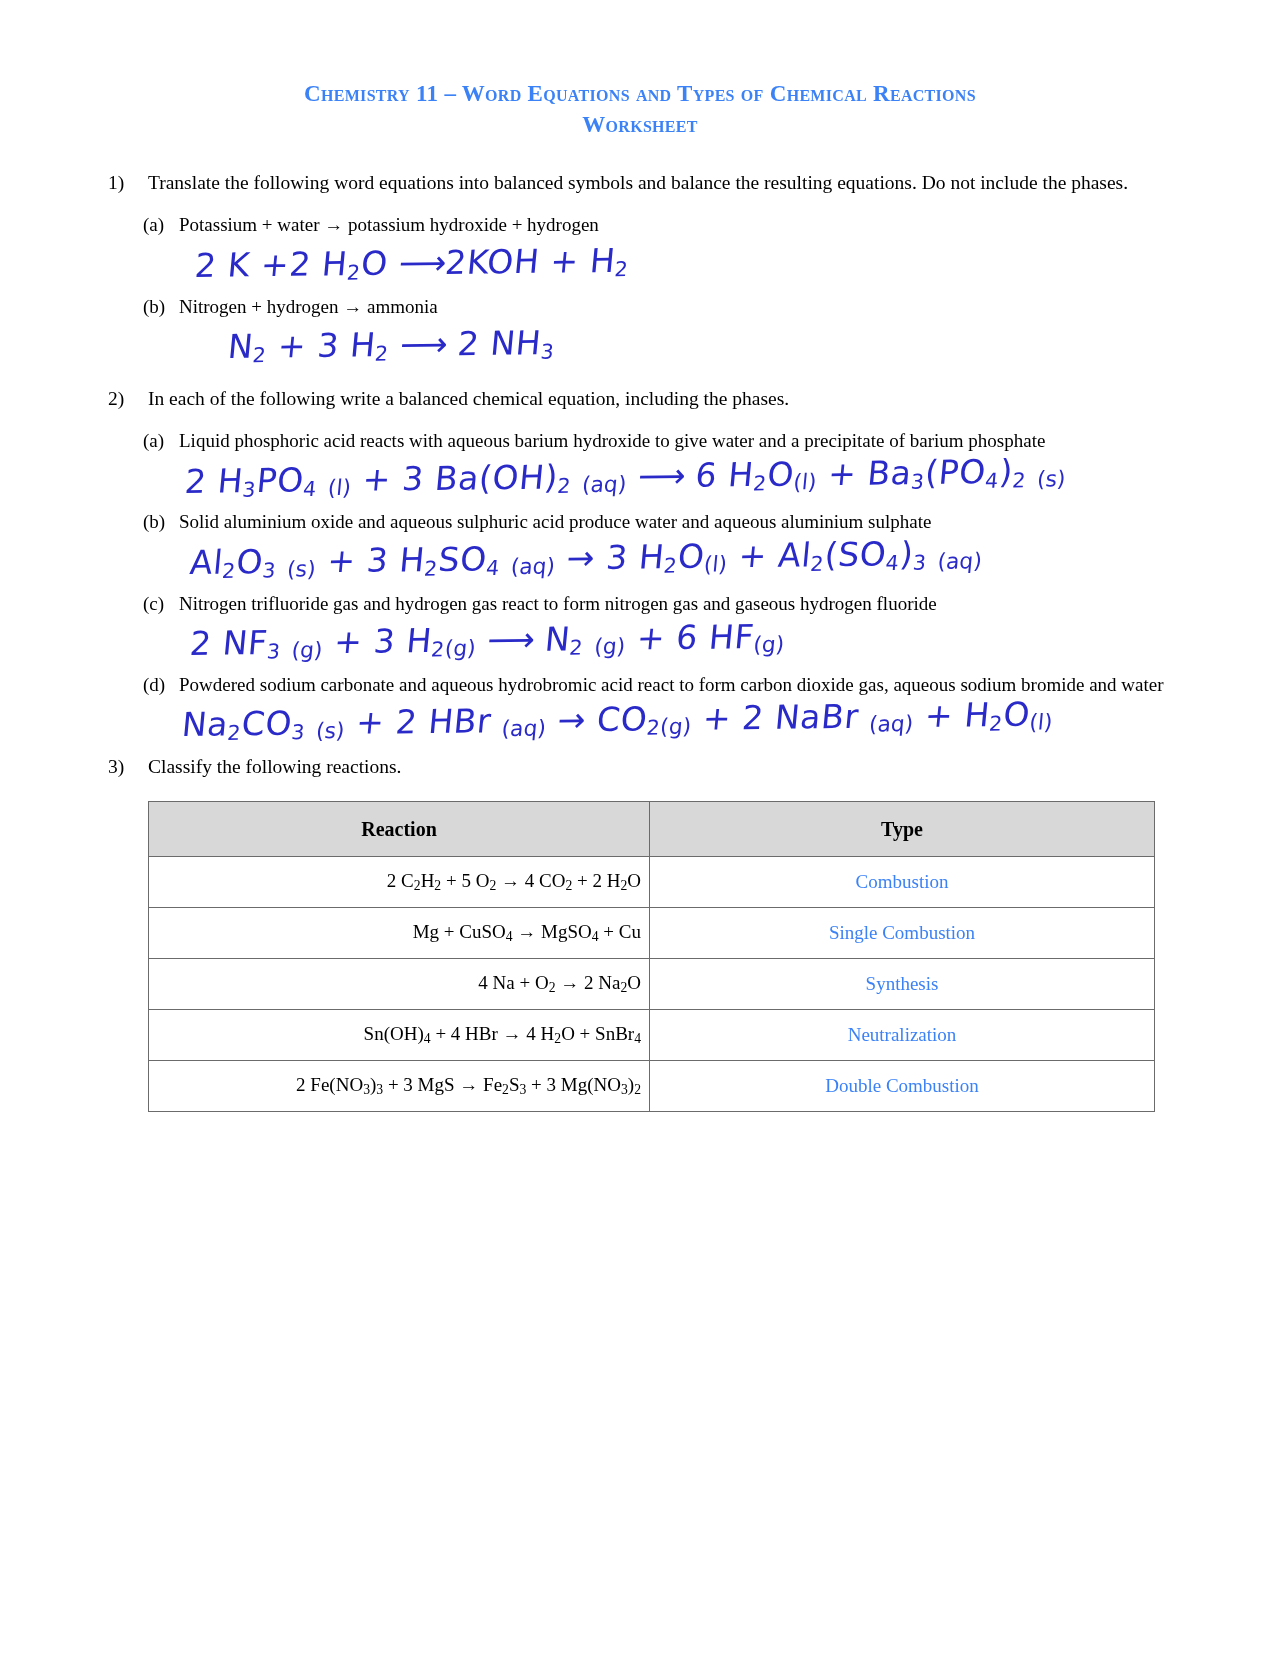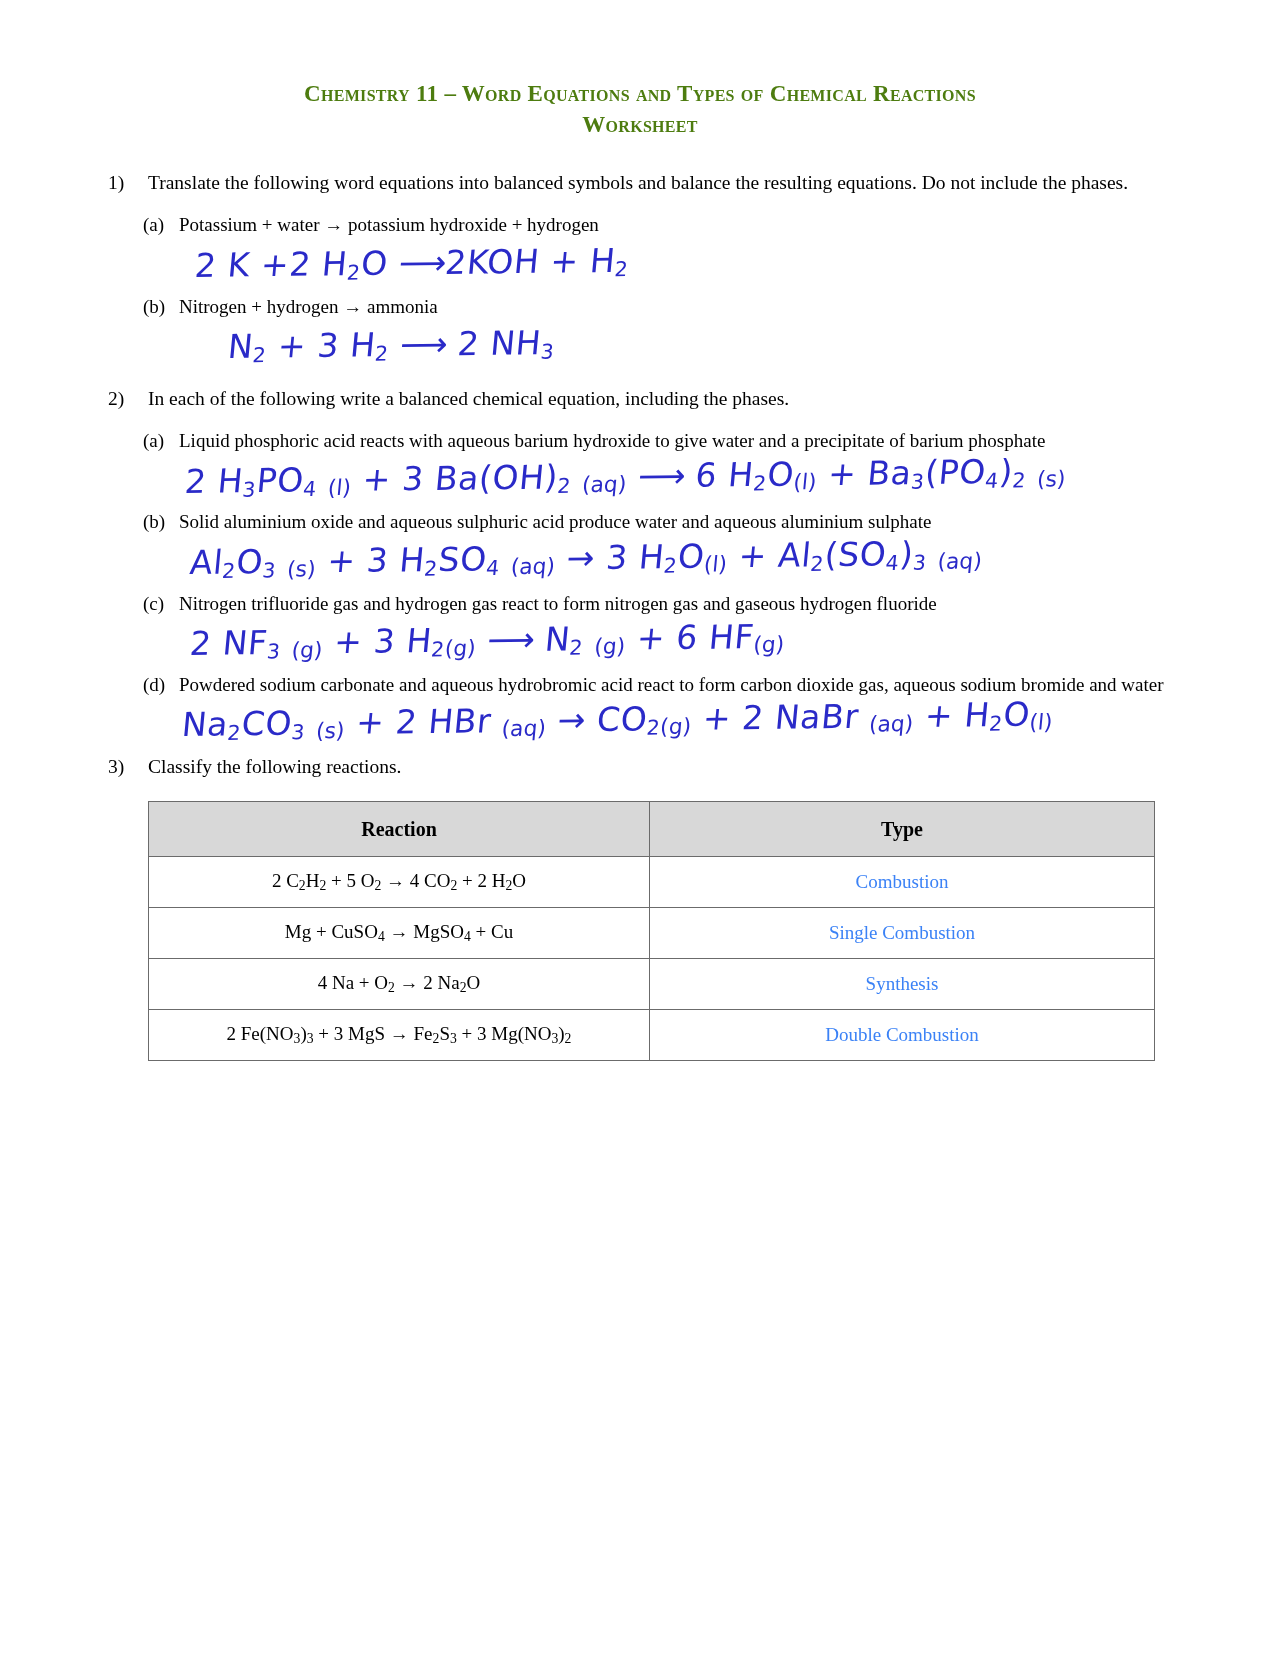--- a/index.html
+++ b/index.html
@@ -32,21 +32,21 @@
     margin-right: auto;
     width: 1000px;
   }
   .title-line {
     font-family: "Liberation Serif", "DejaVu Serif", serif;
     font-weight: bold;
     font-size: 23px;
     font-variant: small-caps;
     letter-spacing: 0.3px;
     line-height: 1.35;
-    color: #4d7c0f;
+    color: #3b82f6;
   }
 
   
   .q {
     display: flex;
     margin-left: 108px;
     margin-right: 95px;
     font-size: 19.5px;
     line-height: 1.30;
   }
@@ -130,21 +130,21 @@
     vertical-align: middle;
   }
   table.classify thead th {
     background: #d8d8d8;
     text-align: center;
     font-weight: bold;
     font-size: 20px;
     height: 54px;
   }
   table.classify td.rx {
-    text-align: center;
+    text-align: right;
     color: #000;
     margin-top: 8px;
   }
   table.classify td.ty {
     text-align: center;
     color: #3b82f6;
   }
   .col-rx { width: 484px; }
   .col-ty { width: 488px; }
   sub { font-size: 0.72em; vertical-align: -0.25em; }
@@ -263,20 +263,24 @@
         </tr>
         <tr>
           <td class="rx">Mg + CuSO<sub>4</sub> → MgSO<sub>4</sub> + Cu</td>
           <td class="ty">Single Combustion</td>
         </tr>
         <tr>
           <td class="rx">4 Na + O<sub>2</sub> → 2 Na<sub>2</sub>O</td>
           <td class="ty">Synthesis</td>
         </tr>
         <tr>
+          <td class="rx">Sn(OH)<sub>4</sub> + 4 HBr → 4 H<sub>2</sub>O + SnBr<sub>4</sub></td>
+          <td class="ty">Neutralization</td>
+        </tr>
+        <tr>
           <td class="rx">2 Fe(NO<sub>3</sub>)<sub>3</sub> + 3 MgS → Fe<sub>2</sub>S<sub>3</sub> + 3 Mg(NO<sub>3</sub>)<sub>2</sub></td>
           <td class="ty">Double Combustion</td>
         </tr>
       </tbody>
     </table>
   </div>
 
 </div>
 
 </body></html>

